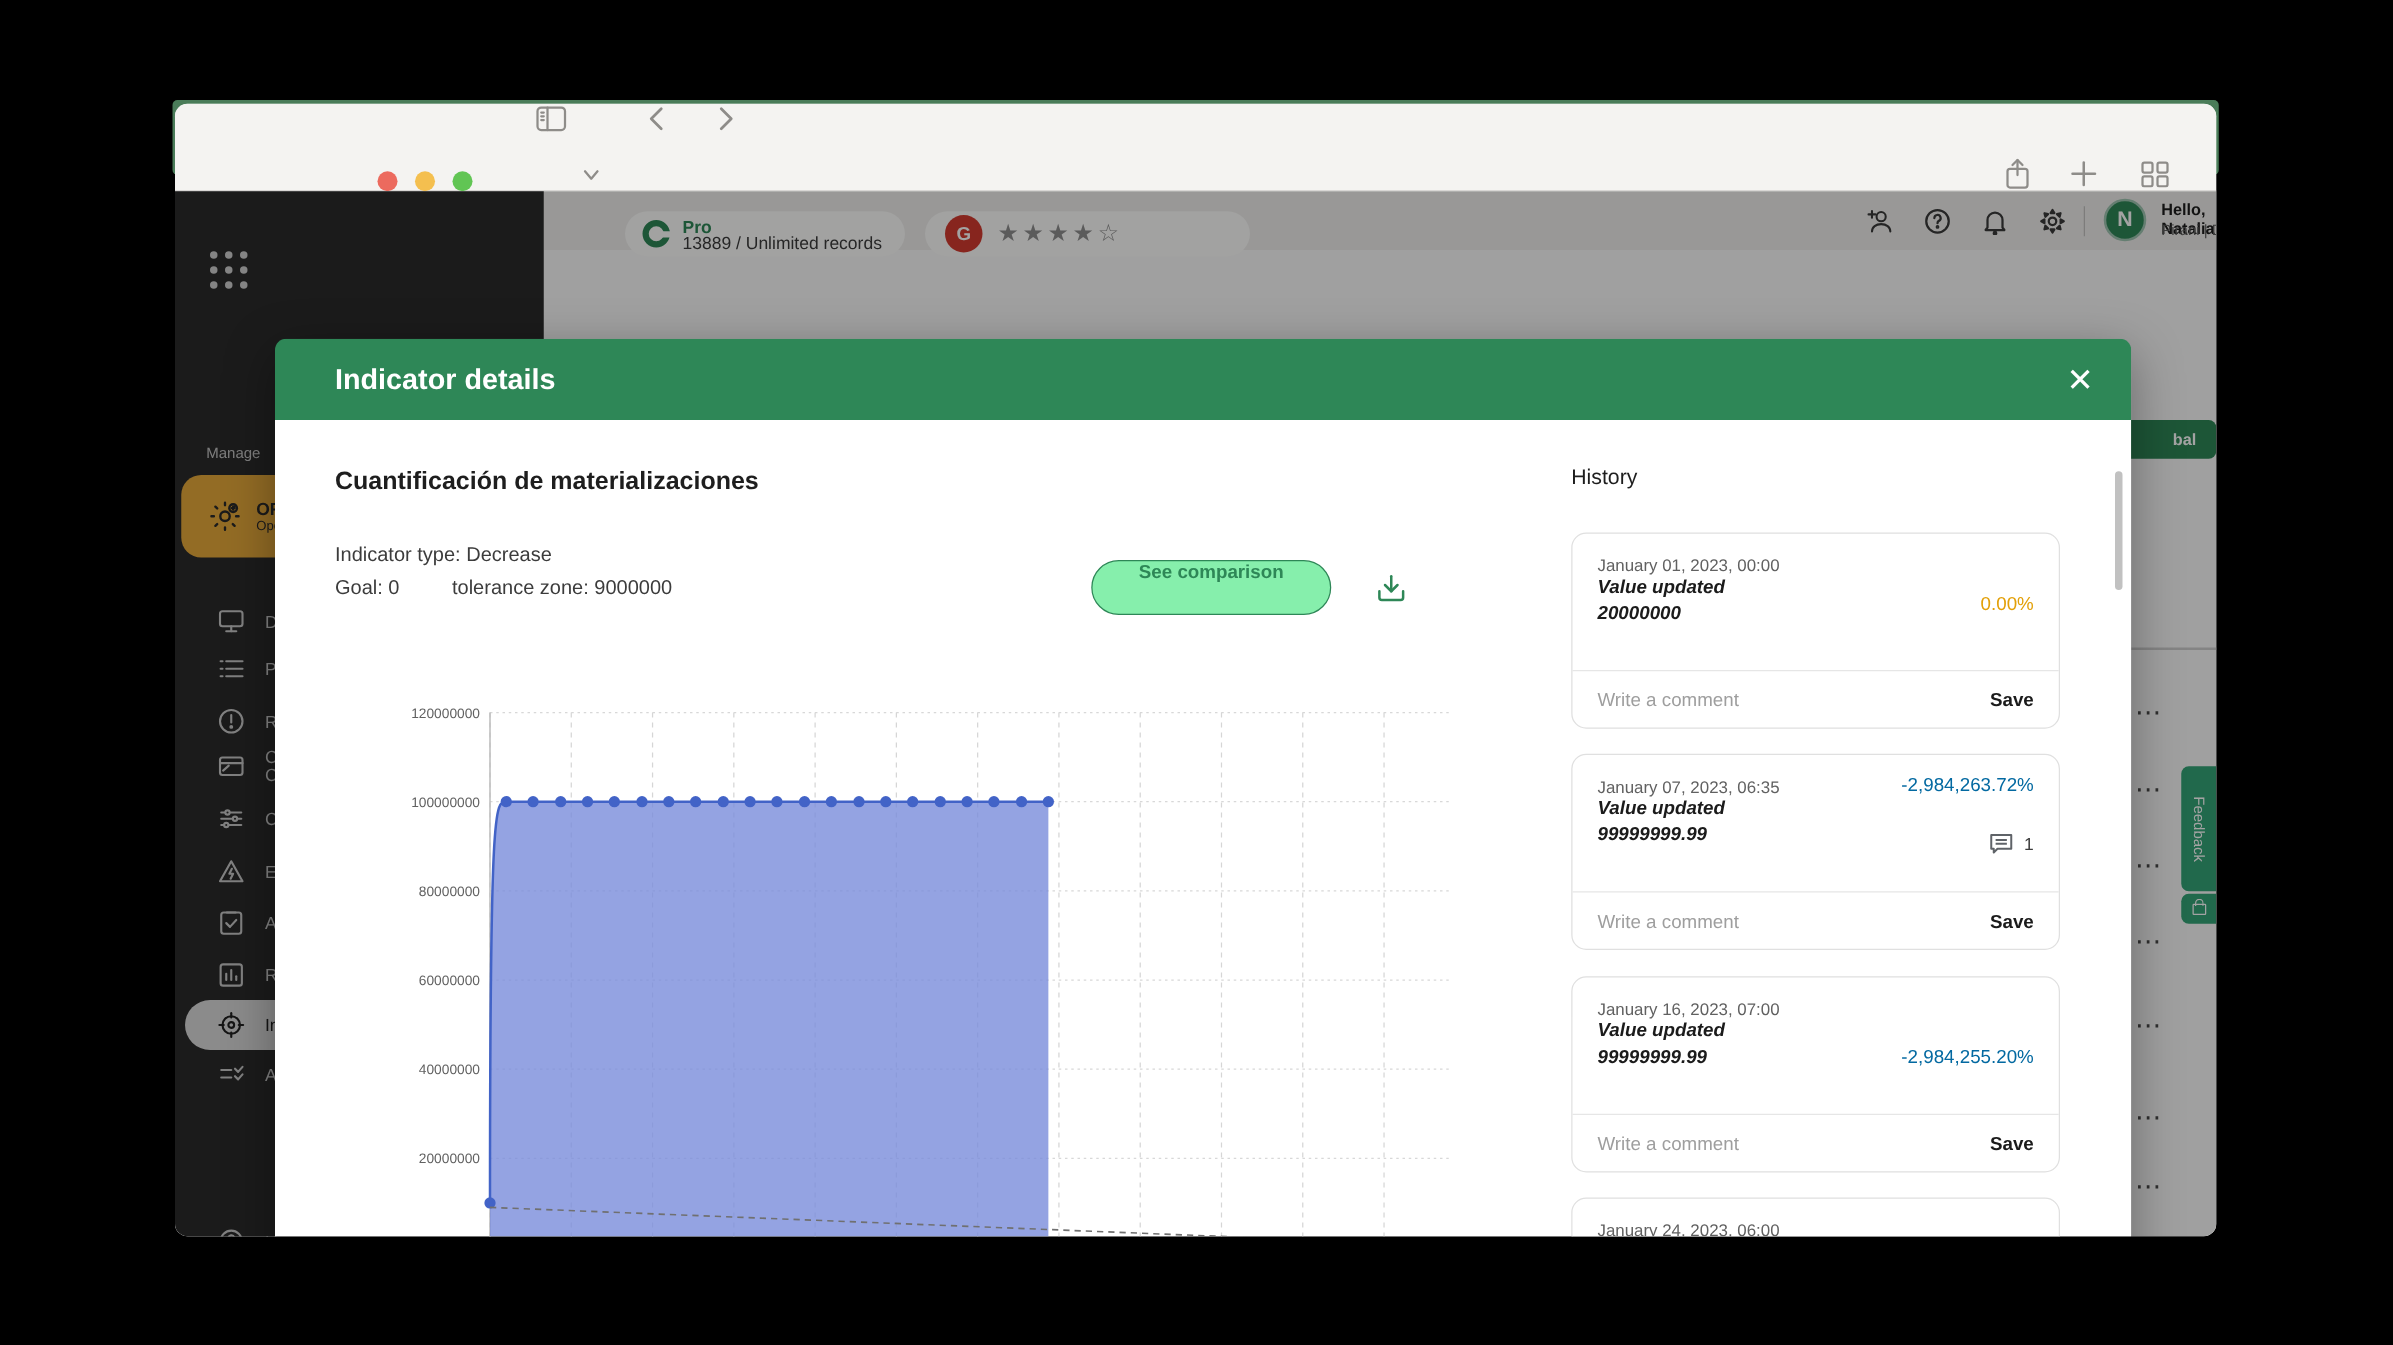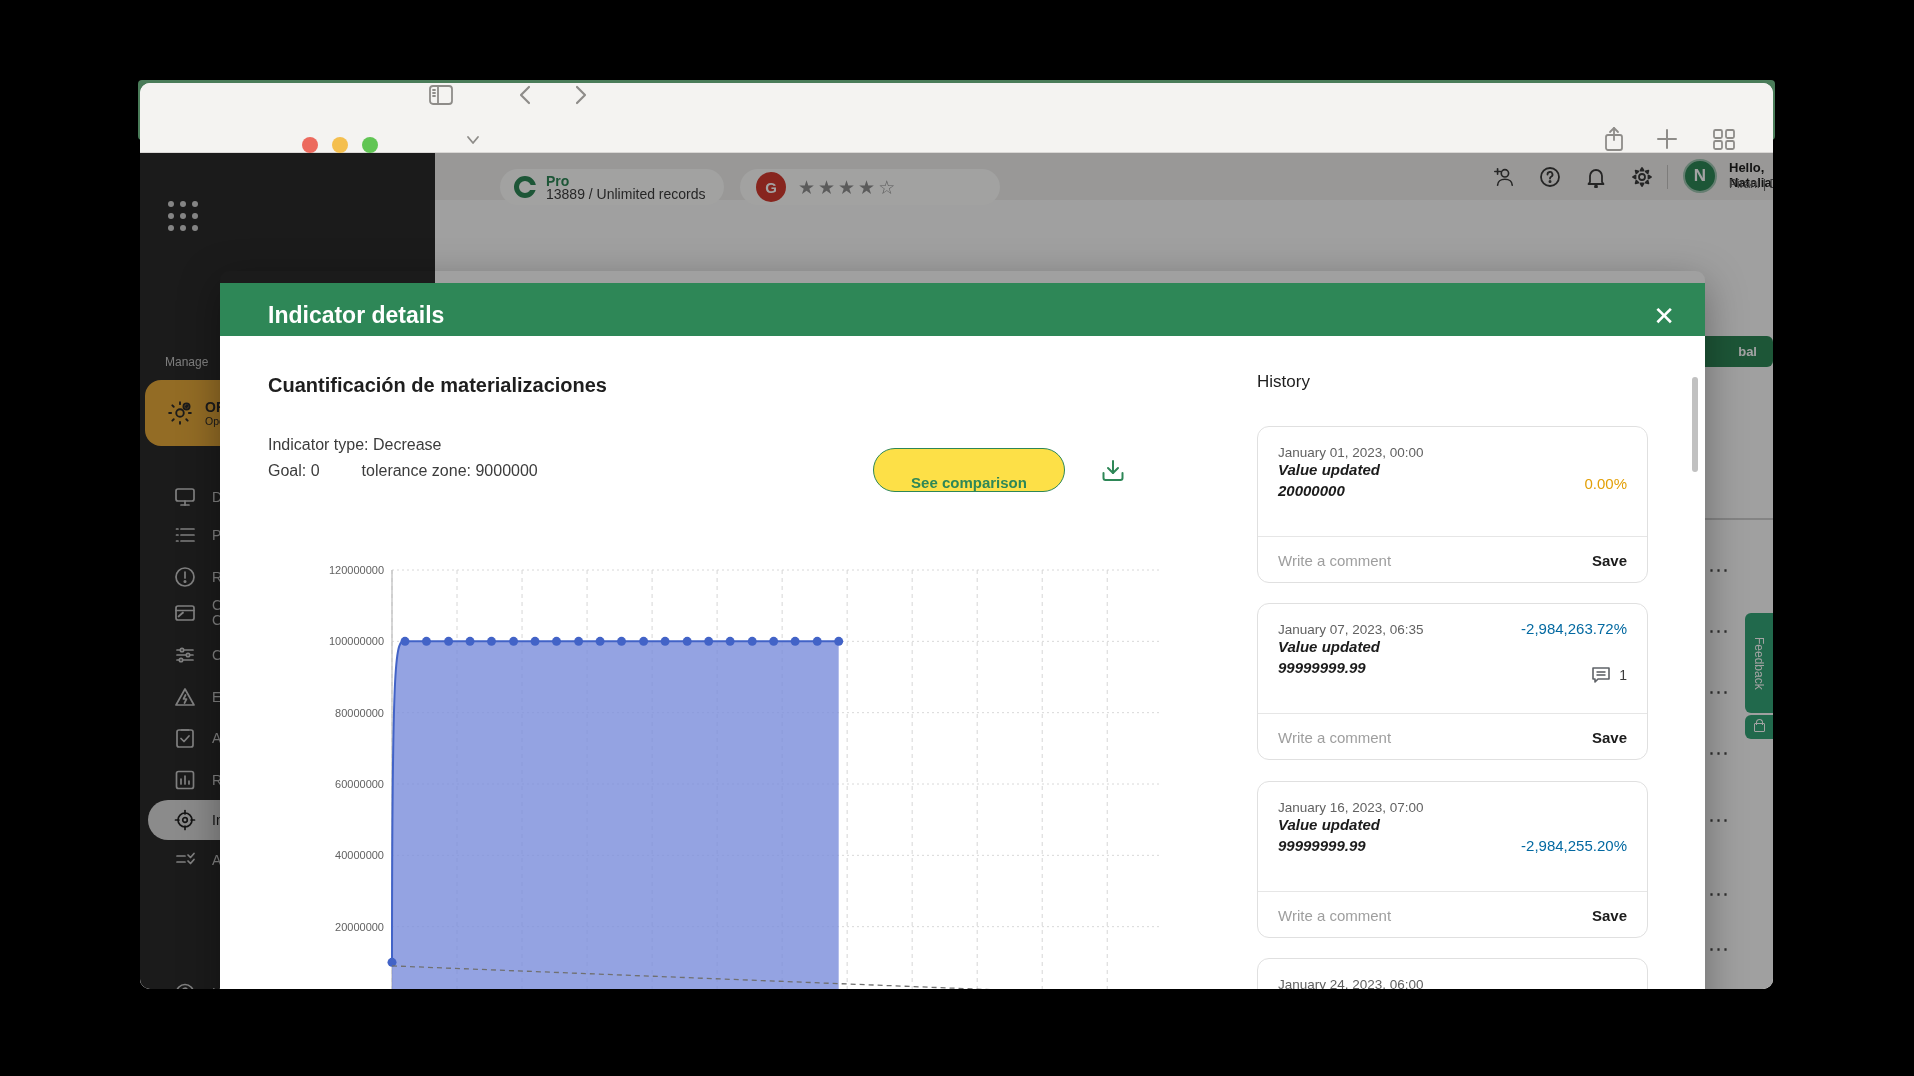--- a/index.html
+++ b/index.html
@@ -68,32 +68,32 @@
     border-radius:6px 0 0 6px; display:flex; align-items:center; justify-content:center; }
   #bag-ico { width:11px; height:9px; border:1.5px solid #fff; border-radius:1px; position:relative; }
   #bag-ico::before { content:""; position:absolute; left:1.5px; top:-5px; width:5px; height:5px;
     border:1.5px solid #fff; border-bottom:none; border-radius:4px 4px 0 0; }
 
   #dim-overlay { left:0; top:70px; width:1633px; height:836px; background:rgba(0,0,0,0.36); }
 
   
   #modal { left:80px; top:118px; width:1485px; height:774px; border-radius:9px 9px 0 0;
     box-shadow:0 12px 40px rgba(0,0,0,0.35); overflow:hidden; }
-  #modal-header { left:0; top:12px; width:100%; height:65px; background:#2e8757; display:flex;
+  #modal-header { left:0; top:0; width:100%; height:65px; background:#2e8757; display:flex;
     align-items:center; padding:0 30px 0 48px;gap:16px; }
   #modal-title { color:#fff; font-size:23px; font-weight:bold; }
   #modal-close { margin-left:auto; color:#fff; font-size:26px; line-height:26px; cursor:pointer; }
   #modal-body { left:0; top:65px; width:100%; height:709px; background:#fff; overflow:hidden; }
 
   #ind-title { left:48px; top:38px; font-size:20px; font-weight:bold; color:#1e1e1e; }
   #ind-type { left:48px; top:100px; font-size:16px; color:#3c3c3c; }
   #ind-goal-row { left:48px; top:126px; font-size:16px; color:#3c3c3c; display:flex; gap:42px; }
   #compare-btn { left:653px; top:112px; width:192px; height:44px; border:1.5px solid #2e8757;
-    border-radius:22px; background:#fde047; color:#2e8757; font-size:15px; font-weight:bold;
-    display:flex; align-items:flex-end; justify-content:center; cursor:pointer; }
+    border-radius:22px; background:#86efac; color:#2e8757; font-size:15px; font-weight:bold;
+    display:flex; align-items:flex-start; justify-content:center; cursor:pointer; }
   #download-btn { left:880px; top:122px; width:26px; height:26px; cursor:pointer; }
 
   
   #history-title { left:1037px; top:36px; font-size:17px; color:#1e1e1e; }
   .hcard { left:1037px; width:391px; height:157px; border:1px solid #e0e0e0; border-radius:12px;
     background:#fff; }
   .hc-date { left:20px; top:18px; font-size:13.5px; color:#616161; }
   .hc-action { left:20px; top:32px; font-size:15px; font-weight:bold; color:#1b1b1b; line-height:21px;font-style:italic; }
   .hc-pct { font-size:15px; font-weight:normal; }
   .pct-amber { color:#e3a008; } .pct-red { color:#0369a1;margin-left:12px; }

